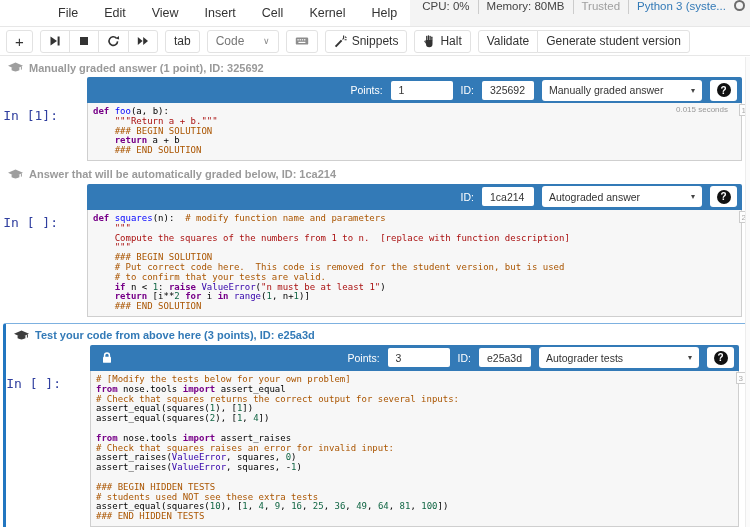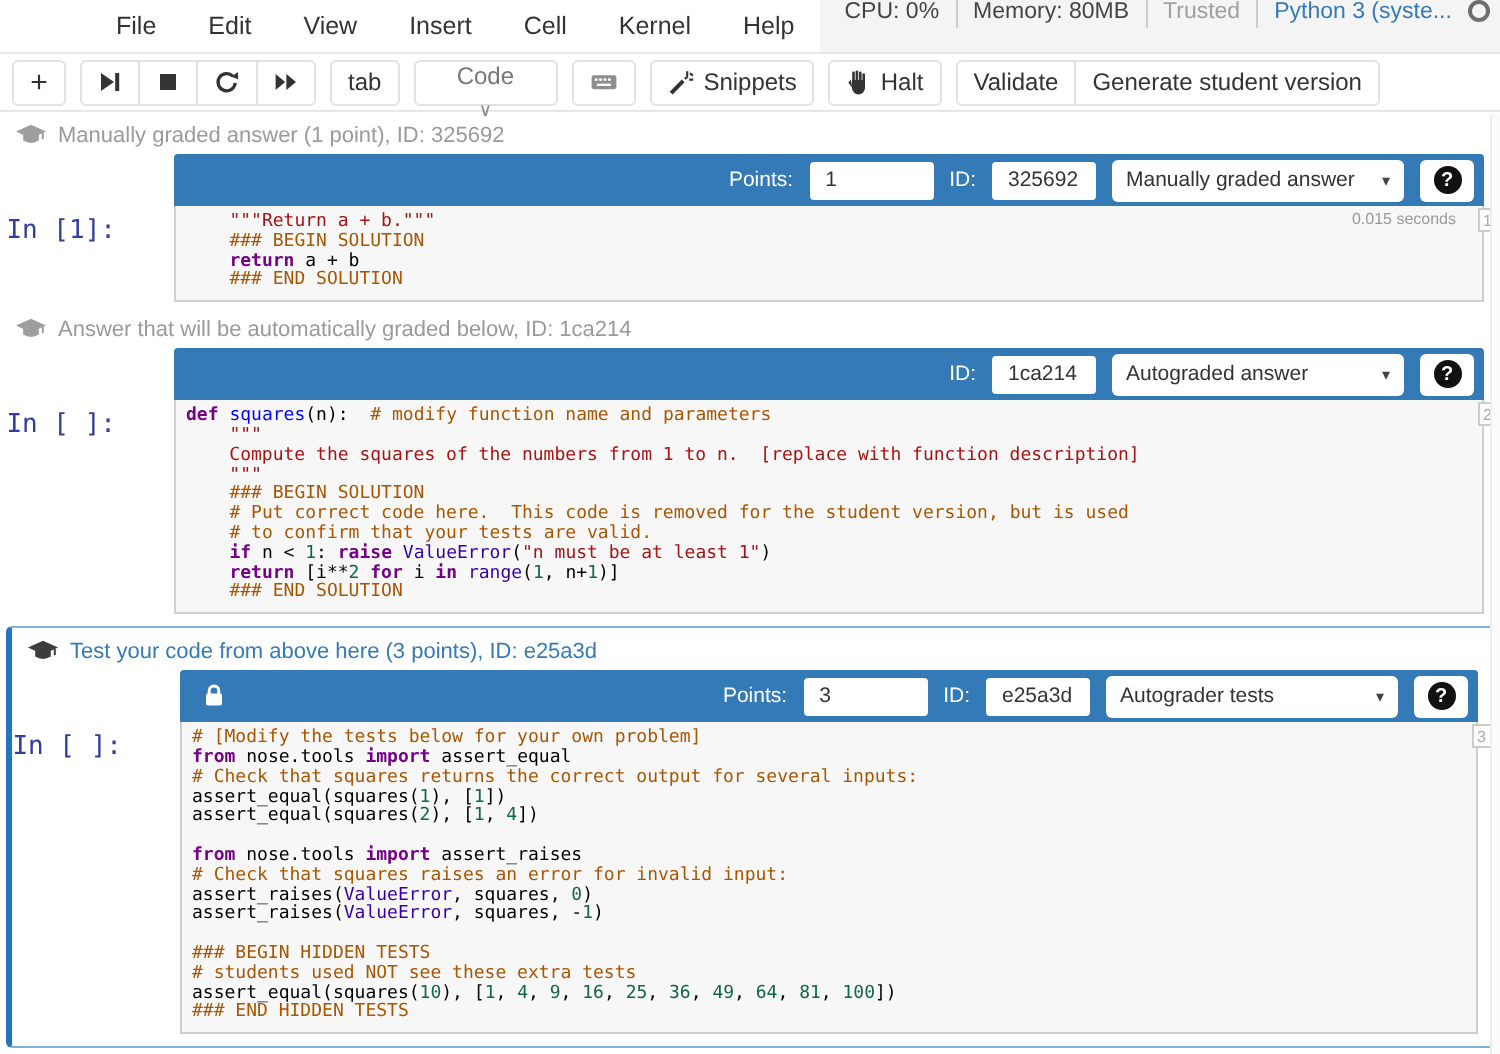--- a/index.html
+++ b/index.html
@@ -18,42 +18,42 @@
   .kernel-name { color:#337ab7; }
   .kcircle { width:11px; height:11px; border:2px solid #6d6d6d; border-radius:50%; flex:none; }
   
   .toolbar { height:29px; display:flex; align-items:center; padding:0 0 0 6px; gap:7px; border-bottom:1px solid #e7e7e7; }
   .tbtn { height:23px; min-width:27px; padding:0 8px; display:inline-flex; align-items:center; justify-content:center; gap:5px;
           background:#fff; border:1px solid #e2e2e2; border-radius:3px; font-size:12px; color:#333; cursor:pointer; white-space:nowrap; }
   .tgroup { display:flex; }
   .tgroup .tbtn { border-radius:0; margin-left:-1px; }
   .tgroup .tbtn:first-child { border-radius:3px 0 0 3px; margin-left:0; }
   .tgroup .tbtn:last-child { border-radius:0 3px 3px 0; }
-  .code-select { color:#777; min-width:72px; justify-content:space-between;flex-direction:column; }
+  .code-select { color:#777; min-width:72px; justify-content:space-between; }
   .chev { font-size:9px; color:#888; }
   .plus-glyph { font-size:15px; line-height:1; color:#333; }
   .tico { display:block; }
   
   #notebook { position:relative; padding-top:4px; }
   .section { margin-bottom:6px; }
-  .sec-header { display:flex; align-items:center; gap:6px; margin:0 0 2px 8px; font-size:11px; color:#9a9a9a; height:15px; }
+  .sec-header { display:flex; align-items:center; gap:6px; margin:0 0 2px 8px; font-size:11px; color:#9a9a9a; height:15px;font-weight:bold; }
   .cap { color:#9e9e9e; flex:none; }
   .sel-wrap { border:1px solid #7db1e0; border-left:3px solid #2276c0; border-radius:3px; margin:2px 2px 0 3px; padding:4px 0 6px 0; }
   .sel-wrap .sec-header { color:#337ab7; }
   .sel-wrap .cap { color:#3d3d3d; }
   .cell { display:flex; }
   .prompt { width:64px; flex:none; text-align:right; padding:31px 6px 0 0; font-family:"DejaVu Sans Mono", monospace; font-size:13px; color:#303F9F; }
   .sel-wrap .prompt { width:61px; }
   .cell-main { flex:1; position:relative; margin-right:8px; min-width:0;padding-left:23px; }
   .nbgrader-bar { height:26px; background:#337ab7; border-radius:2px 2px 0 0; display:flex; align-items:center; justify-content:flex-end; gap:8px; padding:0 5px; color:#fff; font-size:10.5px; }
   .bar-label { color:#fff; }
   input.bar-input { height:19px; border:0; border-radius:2px; background:#fff; font-size:10.5px; color:#333; padding:0 8px; font-family:"Liberation Sans", sans-serif; }
   .points-input { width:62px; }
   .id-input { width:52px; }
-  .bar-select { height:21px; width:146px; background:#fff; border-radius:3px; display:flex; align-items:center; justify-content:space-between; padding:0 7px; font-size:10.5px; color:#333; cursor:pointer; }
+  .bar-select { height:21px; width:160px; background:#fff; border-radius:3px; display:flex; align-items:center; justify-content:space-between; padding:0 7px; font-size:10.5px; color:#333; cursor:pointer; }
   .bar-select .caret { font-size:8px; color:#444; }
   .help-btn { width:27px; height:21px; background:#fff; border-radius:3px; display:flex; align-items:center; justify-content:center; cursor:pointer; }
   .help-glyph { width:14px; height:14px; border-radius:50%; background:#111; color:#fff; font-size:10px; font-weight:bold; display:flex; align-items:center; justify-content:center; }
   .lock { margin-right:auto; margin-left:5px; flex:none; }
   .input-area { background:#f7f7f7; border:1px solid #cfcfcf; border-top:none; padding:4px 4px 4px 5px; font-family:"DejaVu Sans Mono", monospace; font-size:9px; line-height:9.8px; color:#000; overflow:hidden; }
   .cm-line { white-space:pre; height:9.8px; }
   .t-p { color:#000; }
   .t-k { color:#770088; font-weight:bold; }
   .t-d { color:#0000ff; }
   .t-s { color:#aa1111; }
@@ -178,20 +178,21 @@
           <input class="bar-input id-input" readonly="" value="325692" style="">
           <div class="bar-select">
             <span>Manually graded answer</span>
             <span class="caret">▾</span>
           </div>
           <div class="help-btn">
             <span class="help-glyph">?</span>
           </div>
         </div>
         <div class="input-area">
+            <div class="cm-line"><span class="t-k">def</span><span class="t-p"> </span><span class="t-d">foo</span><span class="t-p">(a, b):</span></div>
             <div class="cm-line"><span class="t-p">    </span><span class="t-s">"""Return a + b."""</span></div>
             <div class="cm-line"><span class="t-p">    </span><span class="t-c">### BEGIN SOLUTION</span></div>
             <div class="cm-line"><span class="t-p">    </span><span class="t-k">return</span><span class="t-p"> a + b</span></div>
             <div class="cm-line"><span class="t-p">    </span><span class="t-c">### END SOLUTION</span></div>
           </div>
         <div class="exec-time">0.015 seconds</div>
         <div class="cell-index">1</div>
       </div>
     </div>
   </div>

